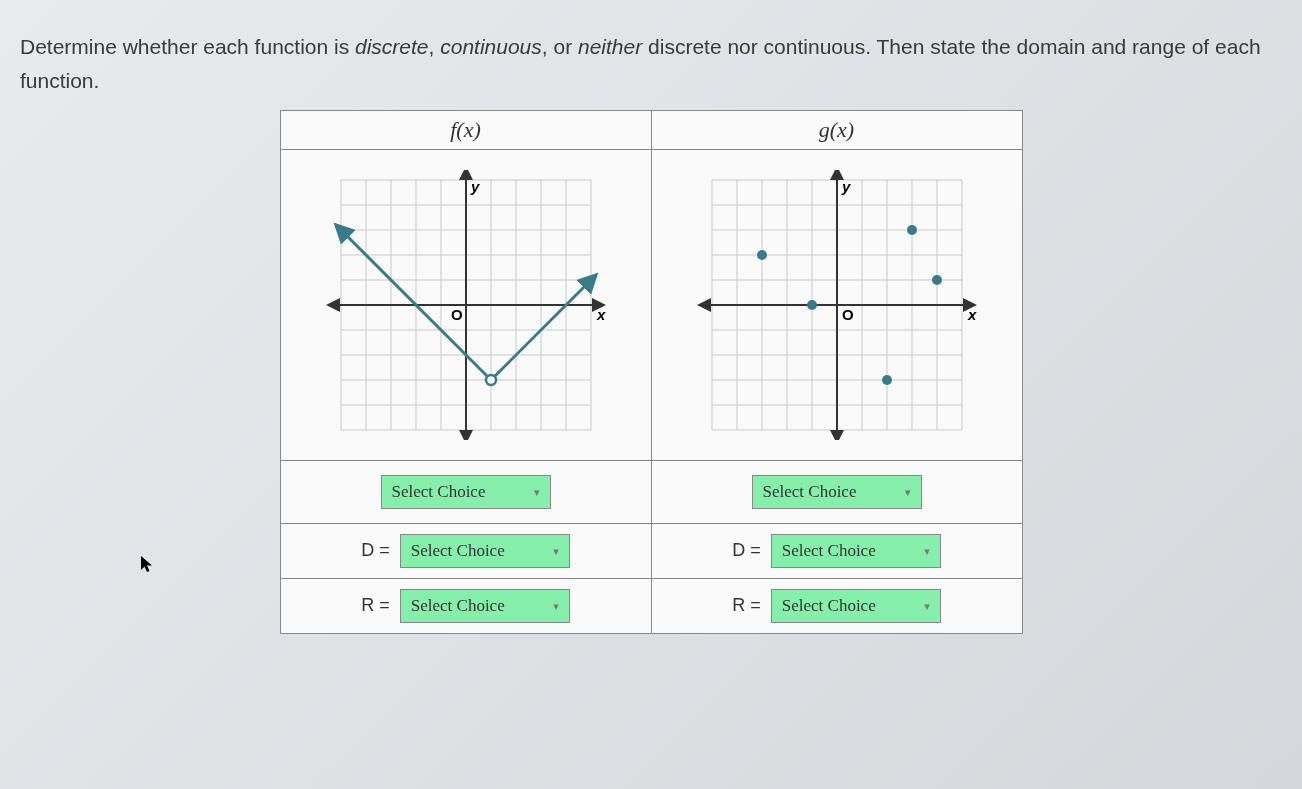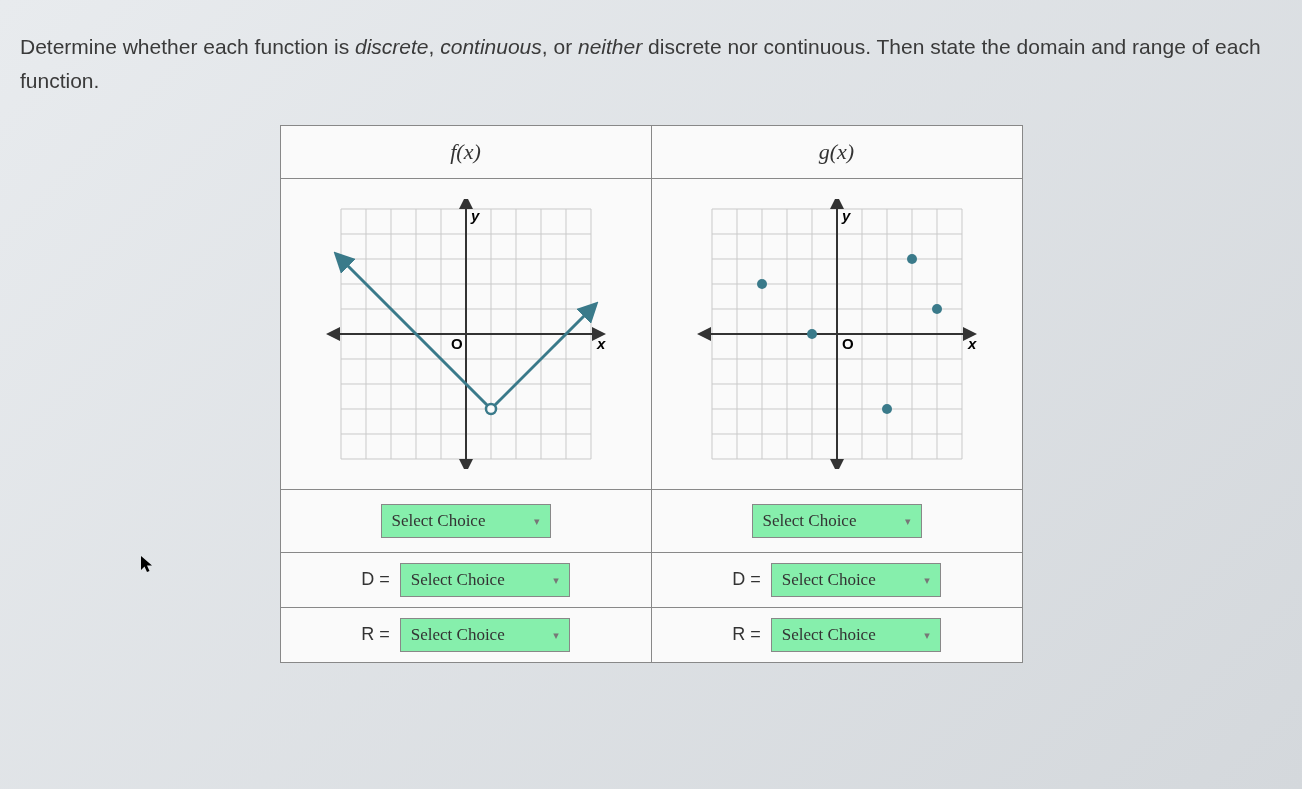--- a/index.html
+++ b/index.html
@@ -9,21 +9,21 @@
       padding: 30px 20px;
       color: #333;
       width: 1302px;
       height: 789px;
       overflow: hidden;
     }
     .question-text {
       font-size: 21px;
       color: #3a3a3a;
       line-height: 1.6;
-      margin-bottom: 28px;
+      margin-bottom: 13px;
       font-family: Arial, sans-serif;
     }
     .question-text .italic { font-style: italic; }
     .container {
       display: flex;
       justify-content: center;
     }
     .main-table {
       border-collapse: collapse;
       background: #fafafa;
@@ -32,21 +32,21 @@
     .main-table td {
       border: 1px solid #888;
       padding: 10px 20px;
       text-align: center;
       vertical-align: middle;
     }
     .header-cell {
       font-style: italic;
       font-size: 22px;
       font-family: 'Times New Roman', serif;
-      padding: 13px !important;
+      padding: 6px !important;
     }
     .graph-cell {
       padding: 20px 40px !important;
       height: 310px;
     }
     .select-row td { padding: 14px 20px !important; }
     .dr-row td { padding: 10px 20px !important; }
     .dr-label {
       font-family: Arial, sans-serif;
       font-size: 18px;

